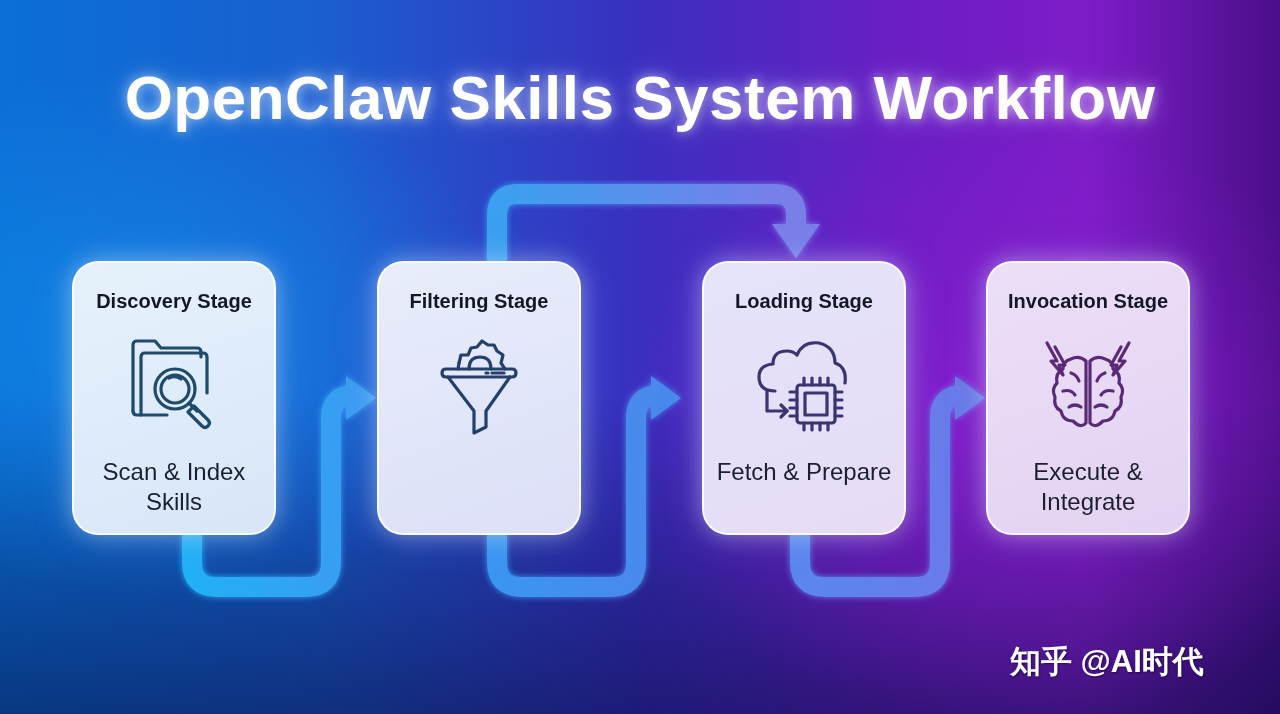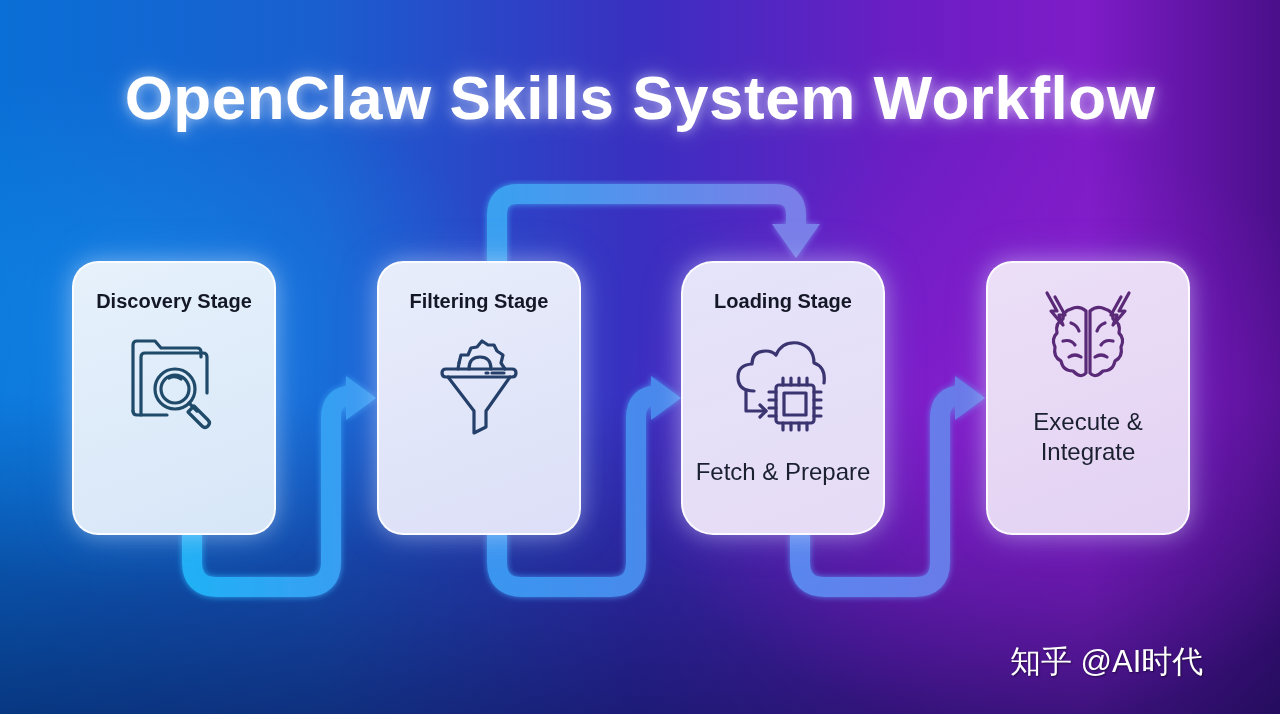--- a/index.html
+++ b/index.html
@@ -29,25 +29,25 @@
       margin-top: 27px; font-size: 20px; font-weight: 700; color: #141826;
       white-space: nowrap;
     }
     .card .icon { margin-top: 20px; width: 110px; height: 110px; }
     .card .desc {
       margin-top: 14px; font-size: 24px; line-height: 30px; color: #1b2030;
       text-align: center; width: 200px;
     }
     .c1 { left: 72px;  background: linear-gradient(160deg, #e6f1fb 0%, #d7e6f8 100%); }
     .c2 { left: 377px; background: linear-gradient(160deg, #e8edfb 0%, #dcdff7 100%); }
-    .c3 { left: 681px; background: linear-gradient(160deg, #e4e4fa 0%, #e7dbf6 100%); border-radius: 32px; }
+    .c3 { left: 702px; background: linear-gradient(160deg, #e4e4fa 0%, #e7dbf6 100%); }
     .c4 { left: 986px; background: linear-gradient(160deg, #ecdff7 0%, #e3d2f3 100%); }
     .watermark {
       position: absolute; left: 1010px; top: 641px; font-size: 31px; color: #ffffff;
-      text-shadow: 1px 1px 2px rgba(0,0,0,0.5); white-space: nowrap;
+      text-shadow: 1px 1px 2px rgba(0,0,0,0.5); white-space: nowrap; font-weight: bold;
     }
   </style>
 </head>
 <body>
 
 <div class="title">OpenClaw Skills System Workflow</div>
 
 <svg class="flow" width="1280" height="714" viewBox="0 0 1280 714">
   <defs>
     <linearGradient id="gTop" x1="0" y1="0" x2="1" y2="0">
@@ -101,20 +101,21 @@
   <svg class="icon" viewBox="0 0 110 110" fill="none" stroke="#1f4a6a" stroke-width="3.2" stroke-linejoin="round" stroke-linecap="round">
     <path d="M 14 78 L 14 12 Q 14 8 18 8 L 36 8 L 42 15 L 78 15 Q 82 15 82 19 L 82 24"></path>
     <path d="M 22 82 L 22 24 Q 22 20 26 20 L 84 20 Q 88 20 88 24 L 88 60"></path>
     <path d="M 14 78 Q 14 82 18 82 L 48 82"></path>
     <circle cx="56" cy="56" r="20"></circle>
     <circle cx="56" cy="56" r="14"></circle>
     <path d="M 50 45 Q 56 42 62 46"></path>
     <path d="M 70 70 L 78 78"></path>
     <path d="M 75 73 L 89 87 Q 92 90 89 93 Q 86 96 83 93 L 69 79 Z"></path>
   </svg>
+  <div class="desc">Scan &amp; Index Skills</div>
 </div>
 
 <div class="card c2">
   <div class="stage">Filtering Stage</div>
   <svg class="icon" viewBox="0 0 110 110" fill="none" stroke="#24406a" stroke-width="3.2" stroke-linejoin="round" stroke-linecap="round">
     <path d="M 35 30 L 37 22 L 44 22 L 47 15 L 53 14 L 58 8 L 64 12 L 70 12 L 73 18 L 79 22 L 77 30 L 81 36"></path>
     <path d="M 34 36 L 35 30"></path>
     <path d="M 45 36 Q 45 24 56 24 Q 67 24 67 36"></path>
     <path d="M 22 36 L 88 36 Q 92 36 92 40 Q 92 44 88 44 L 22 44 Q 18 44 18 40 Q 18 36 22 36 Z"></path>
     <path d="M 24 44 L 50 78 L 50 100 L 62 94 L 62 78 L 86 44"></path>
@@ -132,20 +133,21 @@
     <rect x="56" y="60" width="22" height="22"></rect>
     <path d="M 55 52 L 55 45 M 63 52 L 63 45 M 71 52 L 71 45 M 79 52 L 79 45"></path>
     <path d="M 55 90 L 55 97 M 63 90 L 63 97 M 71 90 L 71 97 M 79 90 L 79 97"></path>
     <path d="M 48 59 L 41 59 M 48 67 L 41 67 M 48 75 L 41 75 M 48 83 L 41 83"></path>
     <path d="M 86 59 L 93 59 M 86 67 L 93 67 M 86 75 L 93 75 M 86 83 L 93 83"></path>
   </svg>
   <div class="desc">Fetch &amp; Prepare</div>
 </div>
 
 <div class="card c4">
+  <div class="stage">Invocation Stage</div>
   <svg class="icon" viewBox="0 0 110 110" fill="none" stroke="#5a2a78" stroke-width="3.2" stroke-linejoin="round" stroke-linecap="round">
     <path d="M 14 10 L 24 28 L 18 28 L 30 42 L 26 32 L 32 32 L 22 14"></path>
     <path d="M 96 10 L 86 28 L 92 28 L 80 42 L 84 32 L 78 32 L 88 14"></path>
     <path d="M 53 28 Q 46 22 38 26 Q 30 28 30 36 Q 22 40 24 50 Q 18 56 22 64 Q 20 74 28 78 Q 30 88 40 88 Q 48 96 53 90 Z"></path>
     <path d="M 57 28 Q 64 22 72 26 Q 80 28 80 36 Q 88 40 86 50 Q 92 56 88 64 Q 90 74 82 78 Q 80 88 70 88 Q 62 96 57 90 Z"></path>
     <path d="M 38 40 Q 44 42 46 48 M 30 58 Q 38 56 42 62 M 36 74 Q 42 70 48 74"></path>
     <path d="M 72 40 Q 66 42 64 48 M 80 58 Q 72 56 68 62 M 74 74 Q 68 70 62 74"></path>
   </svg>
   <div class="desc">Execute &amp; Integrate</div>
 </div>

